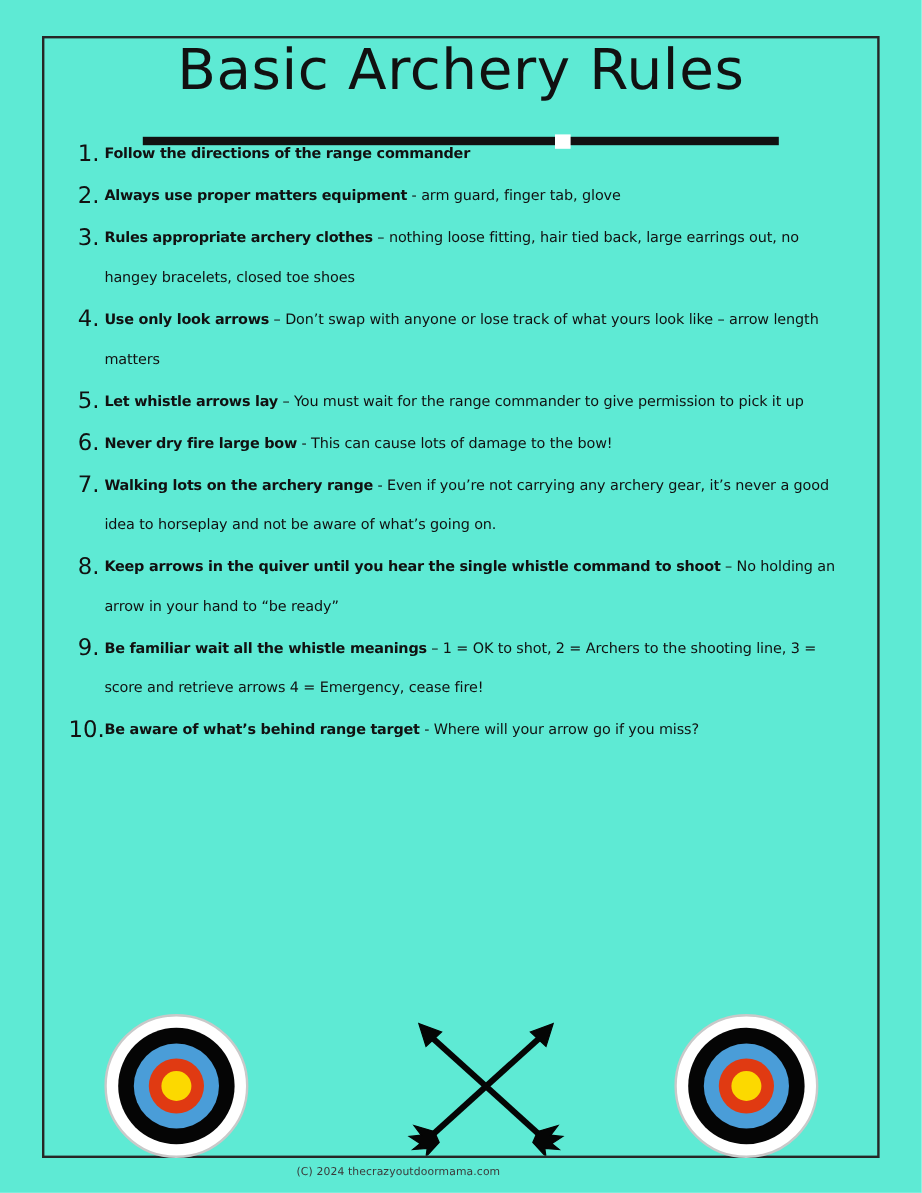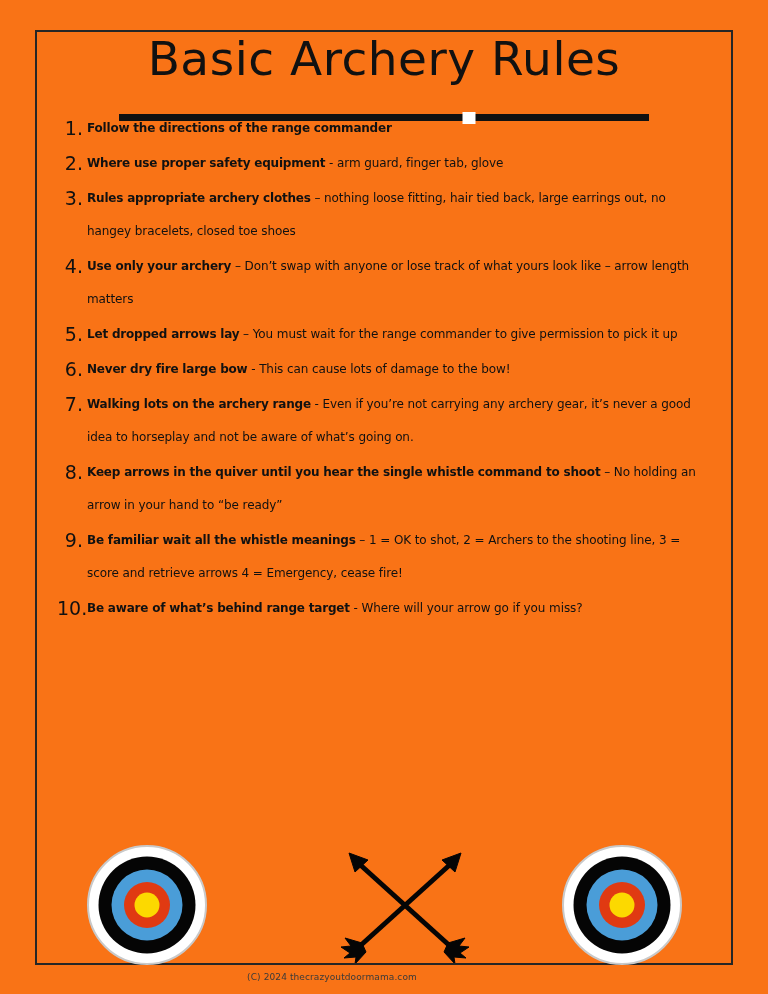--- a/index.html
+++ b/index.html
@@ -11,21 +11,21 @@
     width: 768px;
     height: 994px;
     font-family: "Liberation Sans", sans-serif;
     overflow: hidden;
   }
 
   #page {
     position: relative;
     width: 768px;
     height: 994px;
-    background: #f97316;
+    background: #5eead4;
   }
 
   
   #sheet-border {
     position: absolute;
     left: 35px;
     top: 30px;
     width: 698px;
     height: 935px;
     border: 2px solid #262626;
@@ -191,33 +191,33 @@
     <div id="title-underline-gap"></div>
   </div>
 
   <ol id="rules-list">
       <li class="rule-item">
         <span class="rule-num">1.</span>
         <span class="rule-text"><span class="rule-lead">Follow the directions of the range commander</span><span class="rule-rest"></span></span>
       </li>
       <li class="rule-item">
         <span class="rule-num">2.</span>
-        <span class="rule-text"><span class="rule-lead">Where use proper safety equipment</span><span class="rule-rest"> - arm guard, finger tab, glove</span></span>
+        <span class="rule-text"><span class="rule-lead">Always use proper matters equipment</span><span class="rule-rest"> - arm guard, finger tab, glove</span></span>
       </li>
       <li class="rule-item">
         <span class="rule-num">3.</span>
         <span class="rule-text"><span class="rule-lead">Rules appropriate archery clothes</span><span class="rule-rest"> – nothing loose fitting, hair tied back, large earrings out, no hangey bracelets, closed toe shoes</span></span>
       </li>
       <li class="rule-item">
         <span class="rule-num">4.</span>
-        <span class="rule-text"><span class="rule-lead">Use only your archery</span><span class="rule-rest"> – Don’t swap with anyone or lose track of what yours look like – arrow length matters</span></span>
+        <span class="rule-text"><span class="rule-lead">Use only look arrows</span><span class="rule-rest"> – Don’t swap with anyone or lose track of what yours look like – arrow length matters</span></span>
       </li>
       <li class="rule-item">
         <span class="rule-num">5.</span>
-        <span class="rule-text"><span class="rule-lead">Let dropped arrows lay</span><span class="rule-rest"> – You must wait for the range commander  to give permission to pick it up</span></span>
+        <span class="rule-text"><span class="rule-lead">Let whistle arrows lay</span><span class="rule-rest"> – You must wait for the range commander  to give permission to pick it up</span></span>
       </li>
       <li class="rule-item">
         <span class="rule-num">6.</span>
         <span class="rule-text"><span class="rule-lead">Never dry fire large bow</span><span class="rule-rest"> - This can cause lots of damage to the bow!</span></span>
       </li>
       <li class="rule-item">
         <span class="rule-num">7.</span>
         <span class="rule-text"><span class="rule-lead">Walking lots on the archery range</span><span class="rule-rest"> - Even if you’re not carrying any archery gear, it’s never a good idea to horseplay and not be aware of what’s going on.</span></span>
       </li>
       <li class="rule-item">

